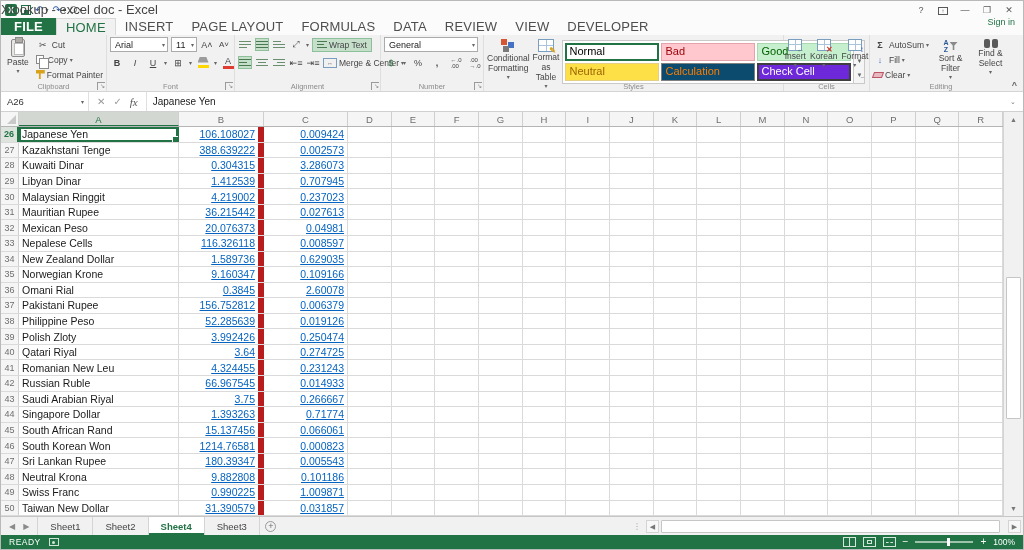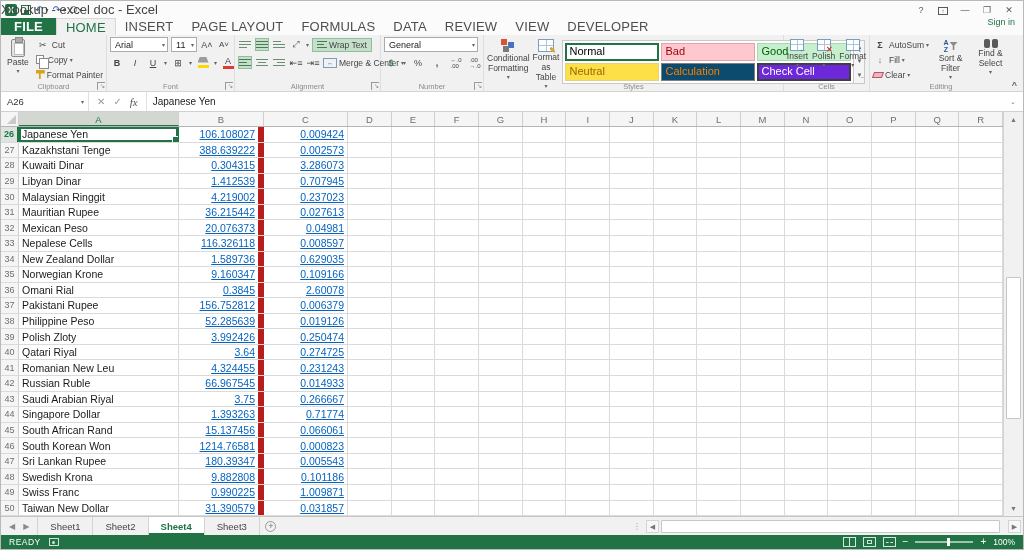--- a/index.html
+++ b/index.html
@@ -394,21 +394,21 @@
           <span class="cellgrid-ic">
               <span class="mark" style="color:#3c7a4e">←</span>
             </span>
           <span>Insert</span>
             <span class="dd">▾</span>
         </div>
         <div class="bigbtn">
           <span class="cellgrid-ic">
               <span class="mark" style="color:#d03a2b">✕</span>
             </span>
-          <span>Polish</span>
+          <span>Korean</span>
             <span class="dd">▾</span>
         </div>
         <div class="bigbtn">
           <span class="cellgrid-ic">
               <span class="mark" style="color:#4472c4">↕</span>
             </span>
           <span>Format</span>
             <span class="dd">▾</span>
         </div>
       </div>
@@ -1039,21 +1039,21 @@
             <div class="ce"></div>
             <div class="ce"></div>
             <div class="ce"></div>
             <div class="ce"></div>
             <div class="ce"></div>
             <div class="ce"></div>
             <div class="ce"></div>
           </div>
           <div class="grow">
             <div class="gut">48</div>
-            <div class="ca">Swedish Krona</div>
+            <div class="ca">Neutral Krona</div>
             <div class="cb">
               <span class="lnk">9.882808</span>
             </div>
             <div class="cc">
               <span class="lnk">0.101186</span>
             </div>
             <div class="ce"></div>
             <div class="ce"></div>
             <div class="ce"></div>
             <div class="ce"></div>

